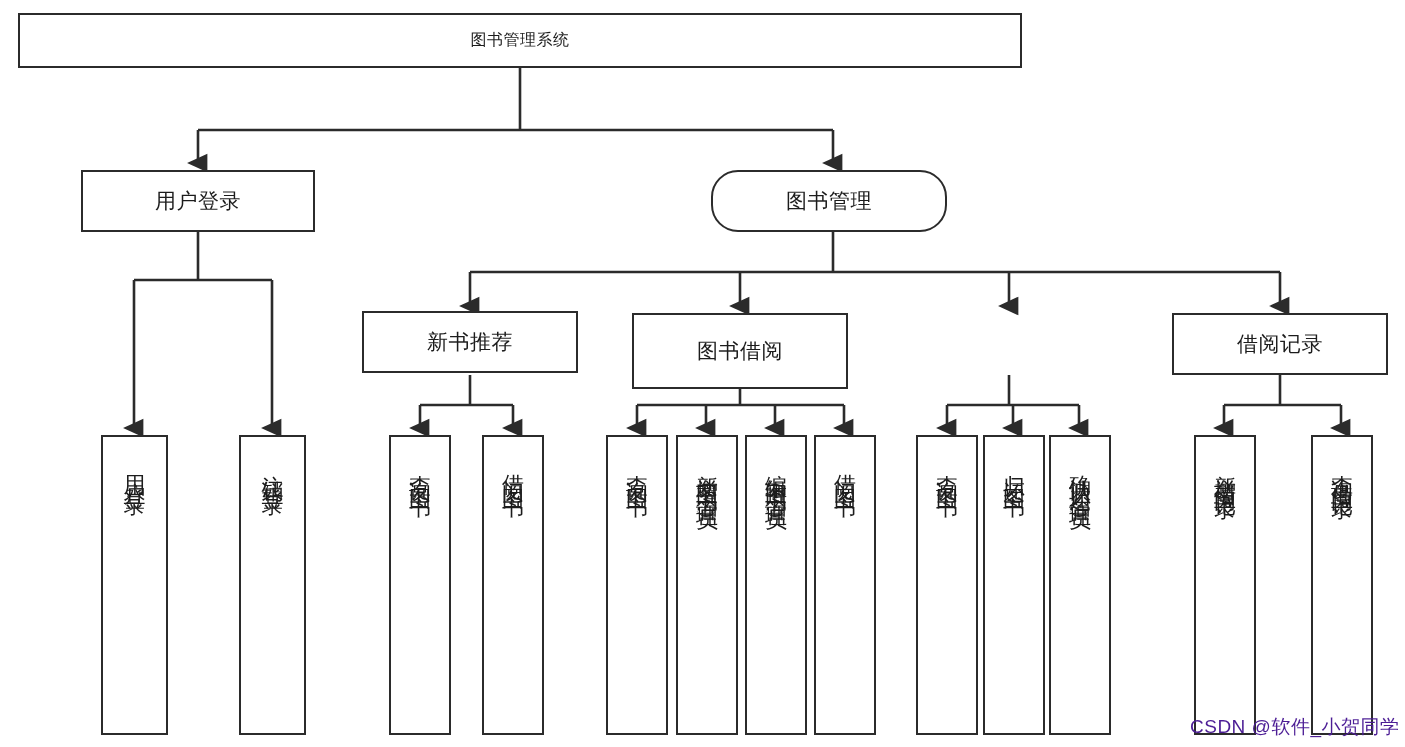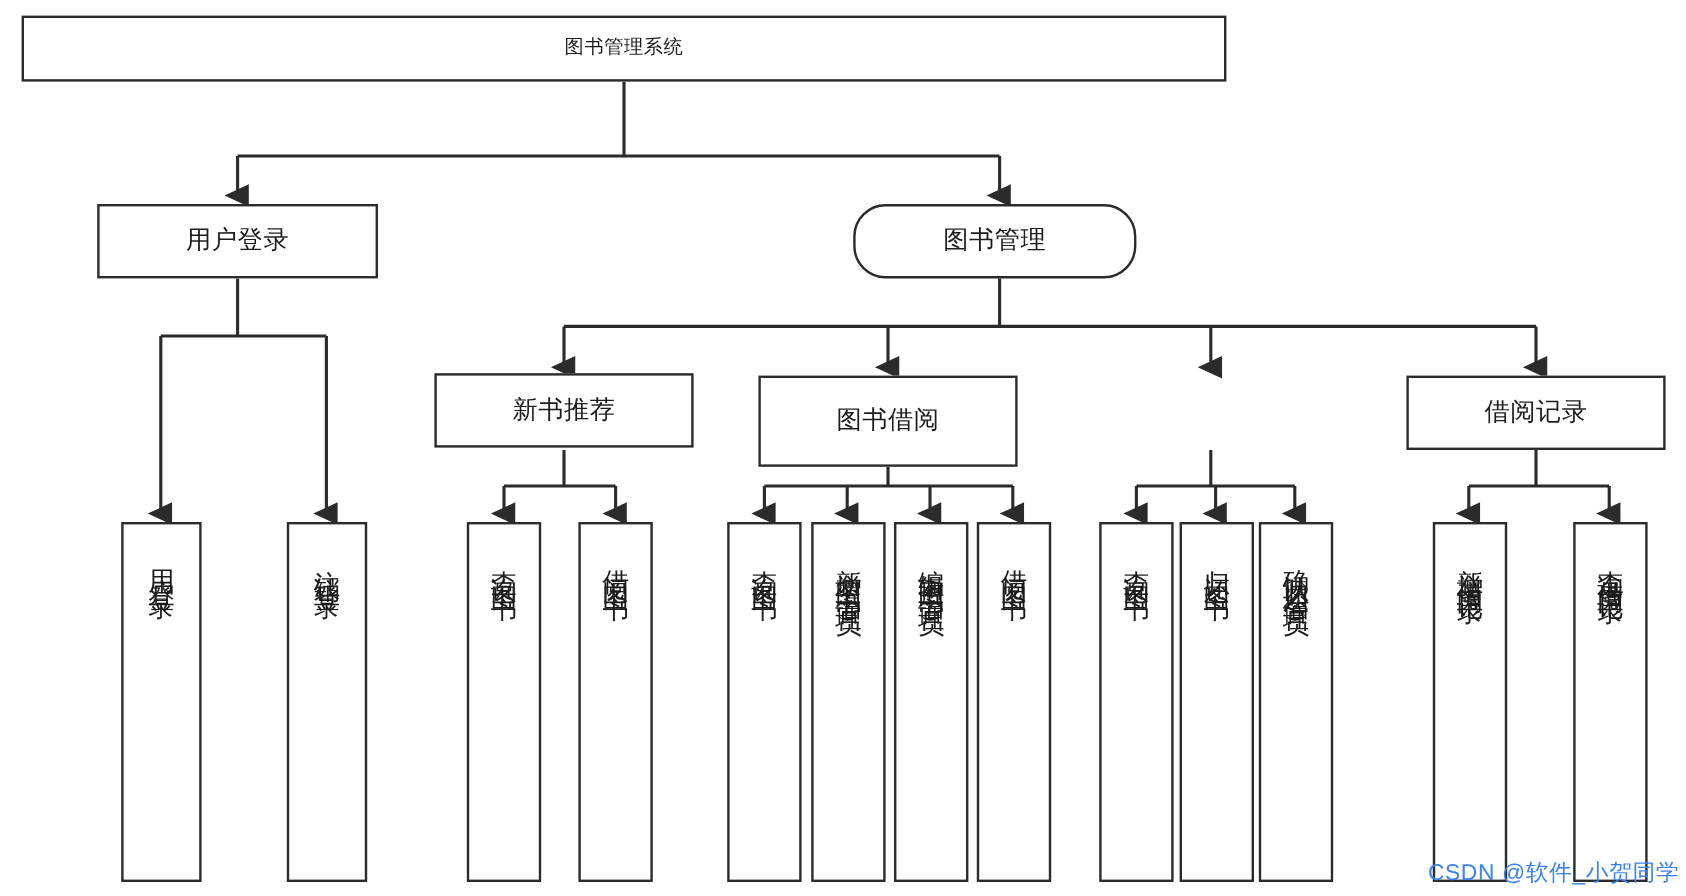--- a/index.html
+++ b/index.html
@@ -55,21 +55,21 @@
     font-size:22px;
     line-height:1.0;
     letter-spacing:7px;
     white-space:nowrap;
   }
   .node.vert.tall .lbl{
     letter-spacing:5px;
   }
   .watermark{
     position:absolute;
-    color:#3b82f6;
+    color:#4c1d95;
     font-size:19px;
     white-space:nowrap;
     letter-spacing:0.5px;
     user-select:none;
   }
 </style>
 </head>
 <body>
 
 <div id="canvas">

